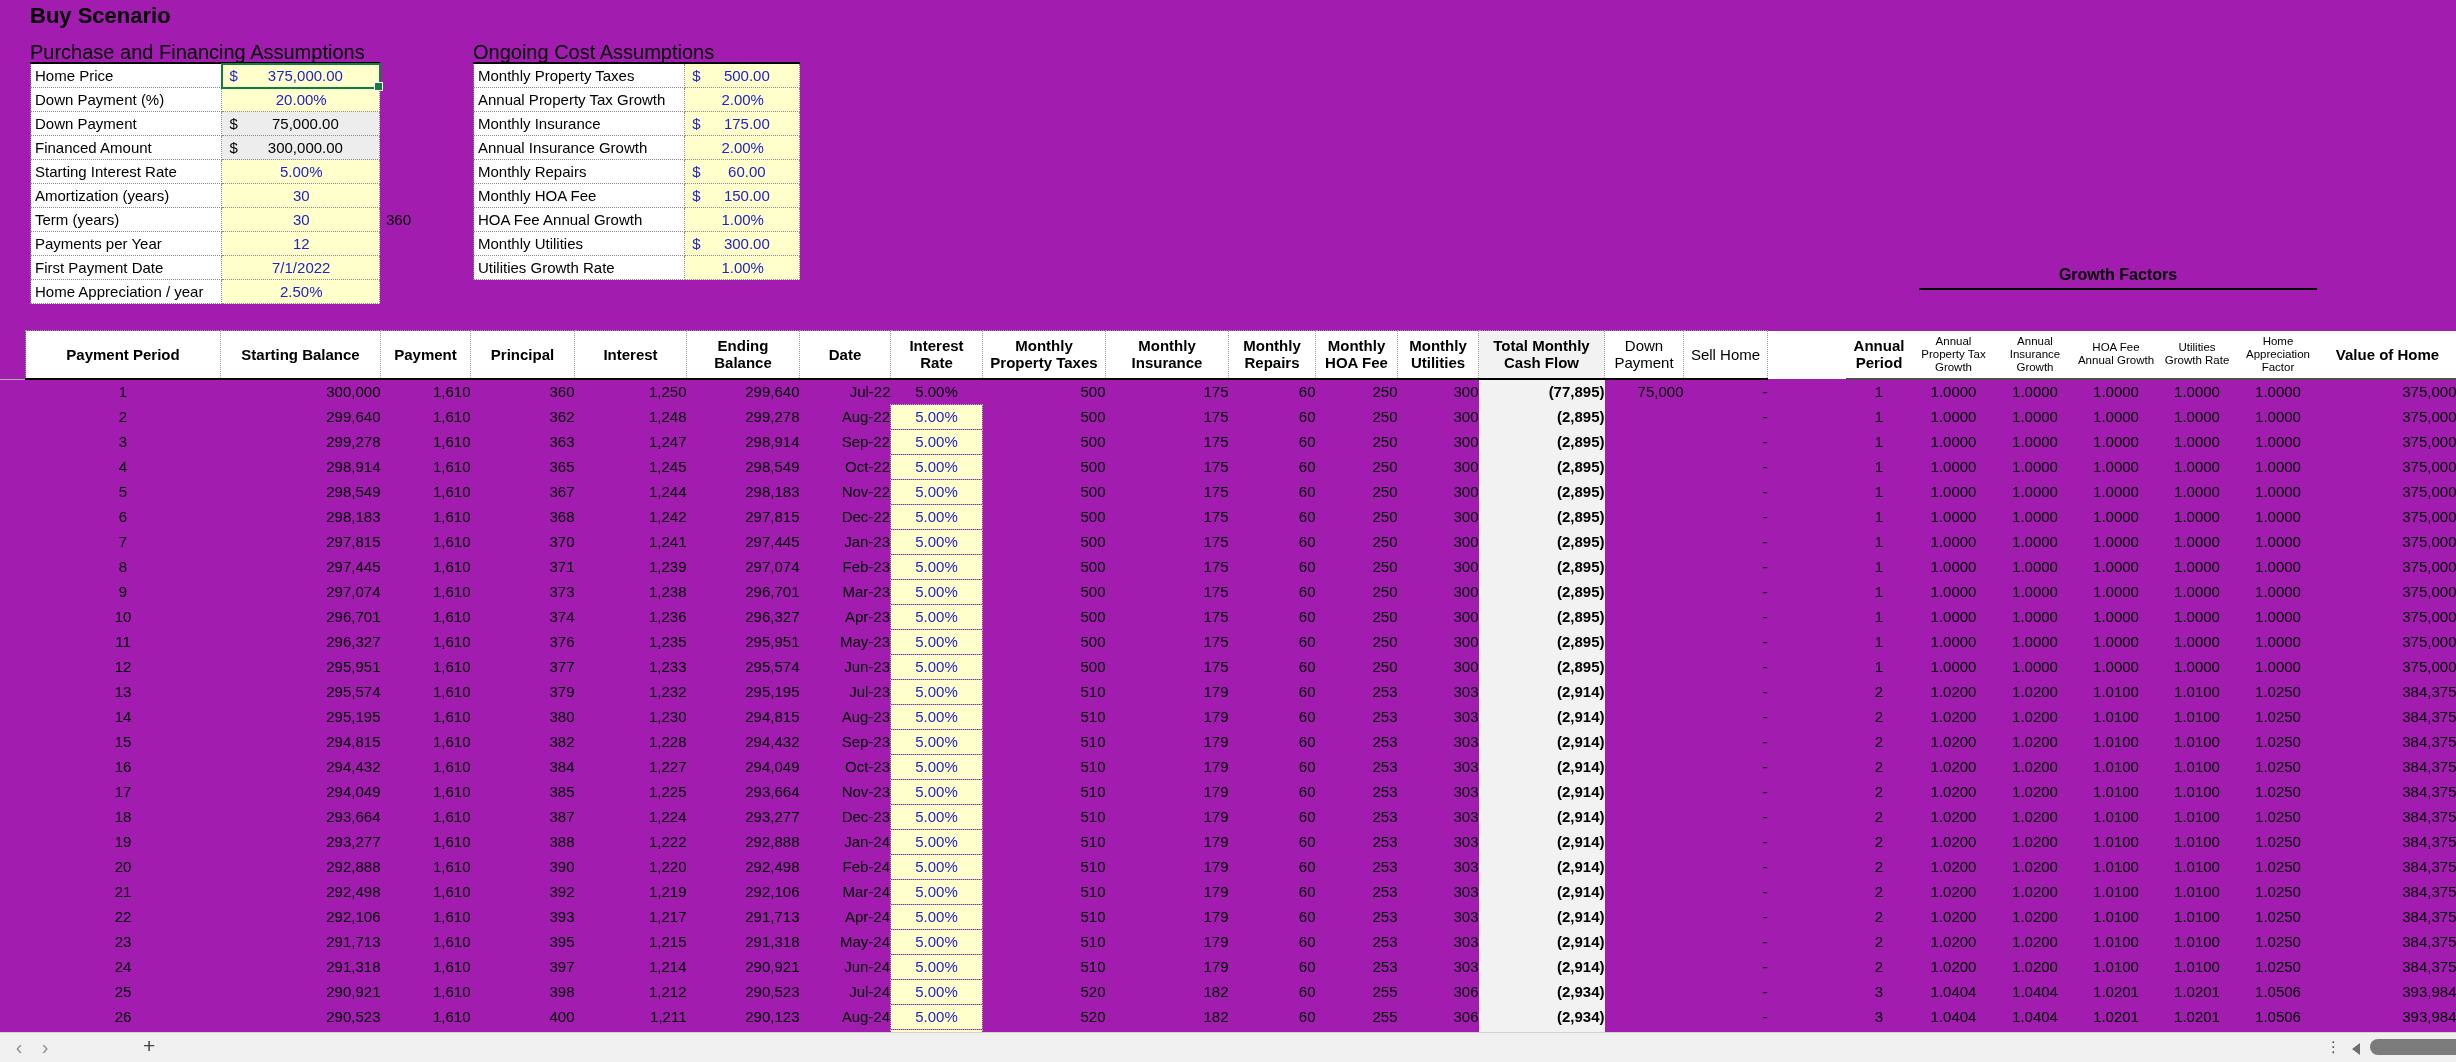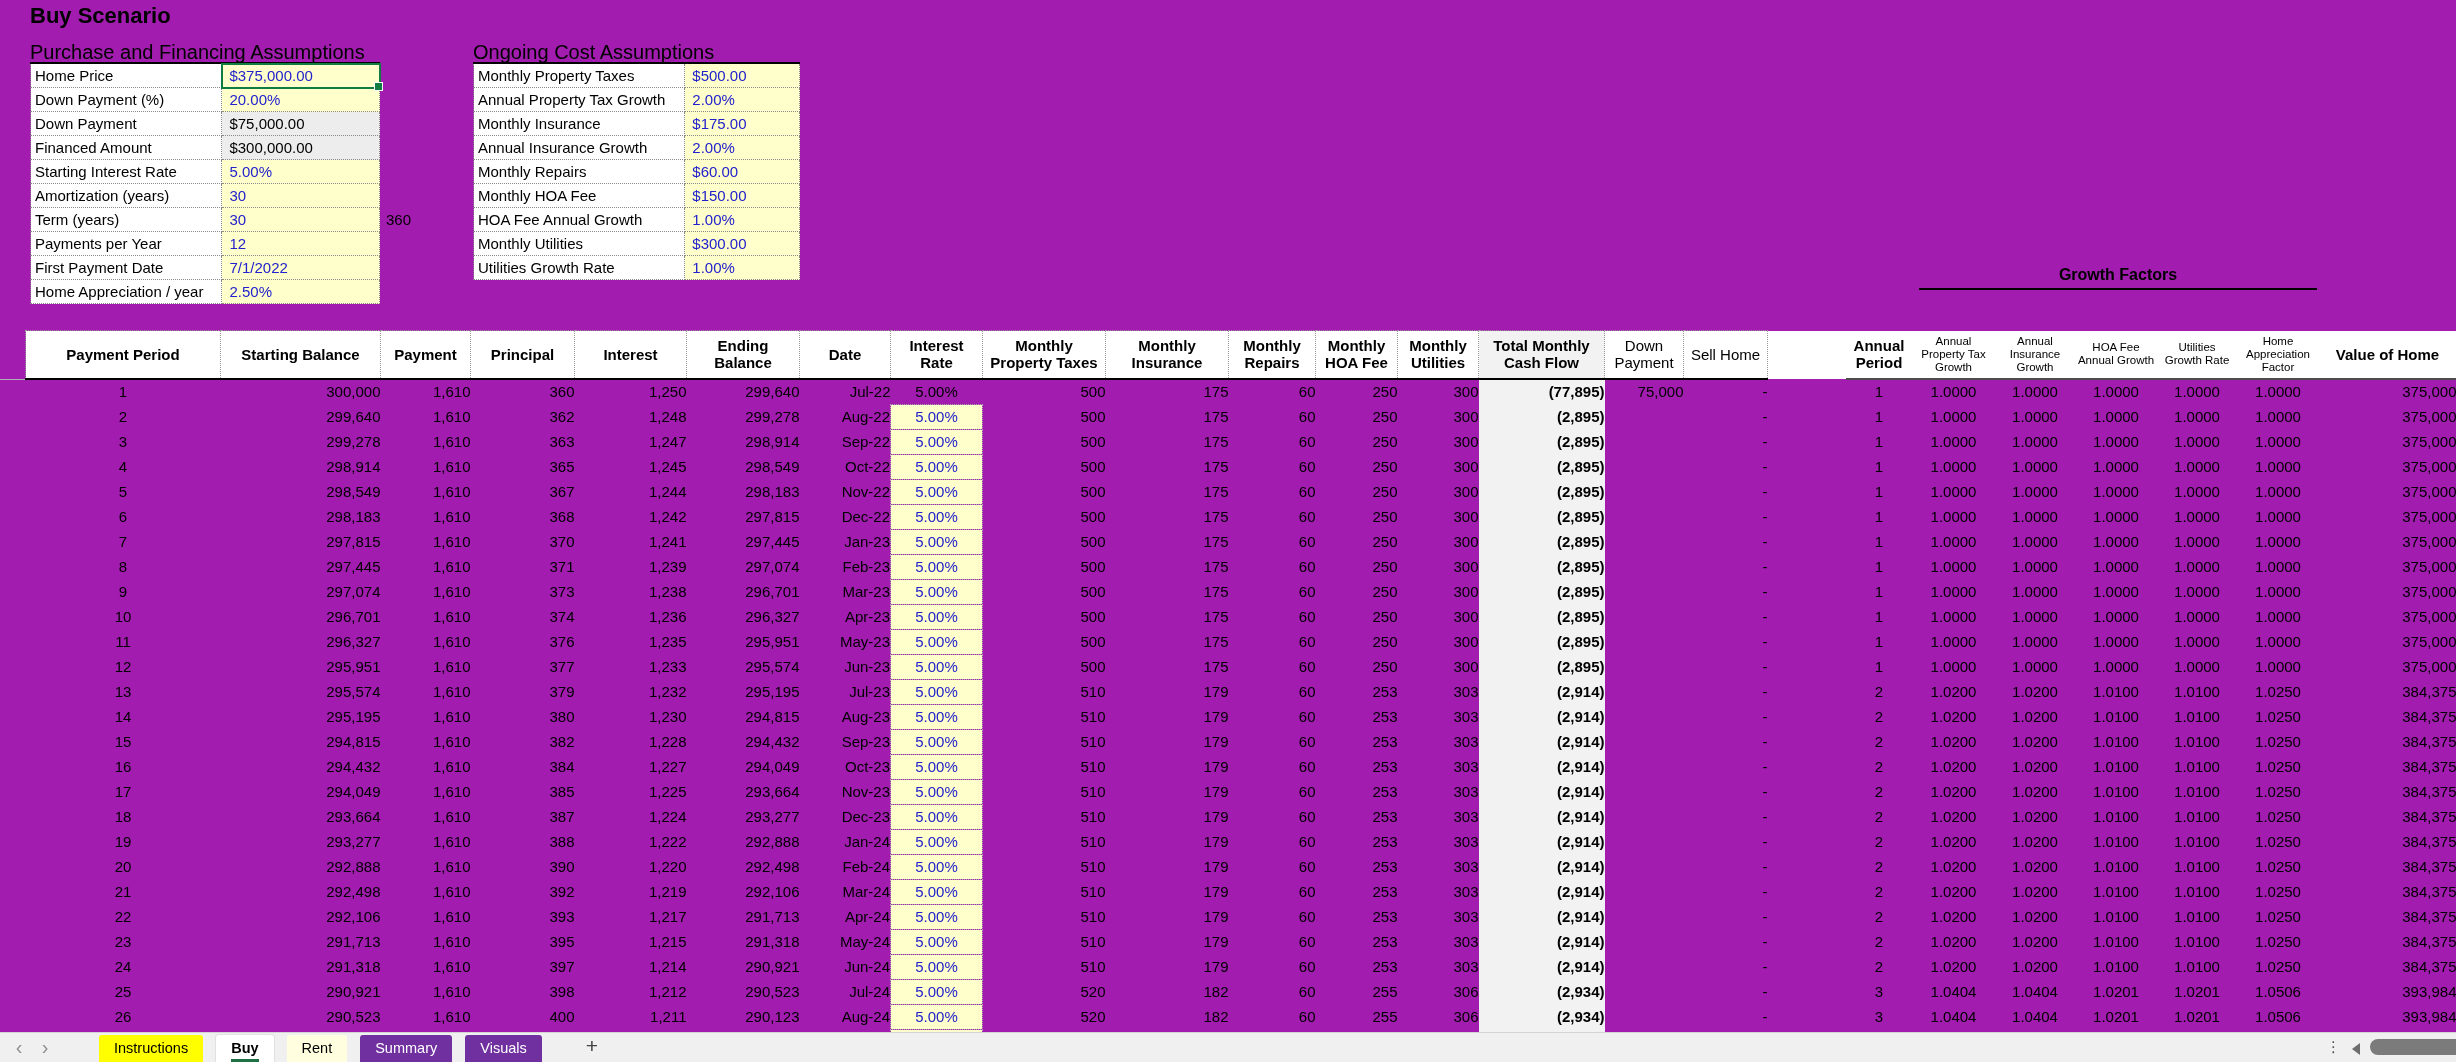--- a/index.html
+++ b/index.html
@@ -16,21 +16,21 @@
   .assume-header { font-size:20px; font-weight:normal; color:#000; height:22px; line-height:20px; border-bottom:2.5px solid #000; }
   .assume-rows { border-left:1px dotted #8a8a8a; }
   .arow { display:flex; height:24px; position:relative; }
   .acell { border-right:1px dotted #8a8a8a; border-bottom:1px dotted #8a8a8a; height:24px; line-height:23px; font-size:15px; }
   .alabel { background:#fff; color:#000; padding-left:4px; }
   .purchase .alabel { width:192px; }
   .purchase .aval   { width:158px; }
   .costs .alabel { width:212px; }
   .costs .aval   { width:115px; }
   .aval { display:flex; justify-content:space-between; padding:0 6px 0 7px; }
-  .aval .v { flex:1; text-align:left; }
+  .aval .v { flex:1; text-align:center; }
   .aval.input { background:#FFFFCC; color:#2222CC; }
   .aval.calc  { background:#EDEDED; color:#000; }
   .aval.selected { outline:2px solid #107C41; outline-offset:-1px; z-index:3; }
   .aval.selected::after { content:""; position:absolute; right:-3px; bottom:-3px; width:7px; height:7px;
         background:#107C41; border:1px solid #fff; z-index:4; }
   .arow-note { position:absolute; left:100%; top:0; height:24px; line-height:23px; font-size:15px; color:#000; padding-left:6px; white-space:nowrap; }
 
   
   .growth-title { position:absolute; left:1919px; top:266px; width:398px; text-align:center;
         font-size:16px; font-weight:bold; color:#000; padding-bottom:4px; border-bottom:2.5px solid #000; }
@@ -989,27 +989,20 @@
           <td class="c-voh">393,984</td>
         </tr>
       </tbody>
   </table>
 
   <div class="tabbar">
     <div class="tab-nav">
       <span class="chev">‹</span>
       <span class="chev">›</span>
     </div>
-    <div class="tabs" id="tabs-container">
-        <div class="tab" style="background: rgb(255, 255, 0); color: rgb(0, 0, 0);"><span class="tab-label">Instructions</span></div>
-        <div class="tab active" style="background: rgb(255, 255, 255); color: rgb(0, 0, 0);"><span class="tab-label">Buy</span></div>
-        <div class="tab" style="background: rgb(255, 255, 224); color: rgb(0, 0, 0);"><span class="tab-label">Rent</span></div>
-        <div class="tab" style="background: rgb(112, 48, 160); color: rgb(255, 255, 255);"><span class="tab-label">Summary</span></div>
-        <div class="tab" style="background: rgb(112, 48, 160); color: rgb(255, 255, 255);"><span class="tab-label">Visuals</span></div>
-      </div>
     <div class="add-sheet">+</div>
     <div class="scroll-cluster">
       <span class="dots-icon">⋮</span>
       <span class="scroll-arrow"></span>
       <span class="scroll-thumb"></span>
     </div>
   </div>
 
 </div>
 

